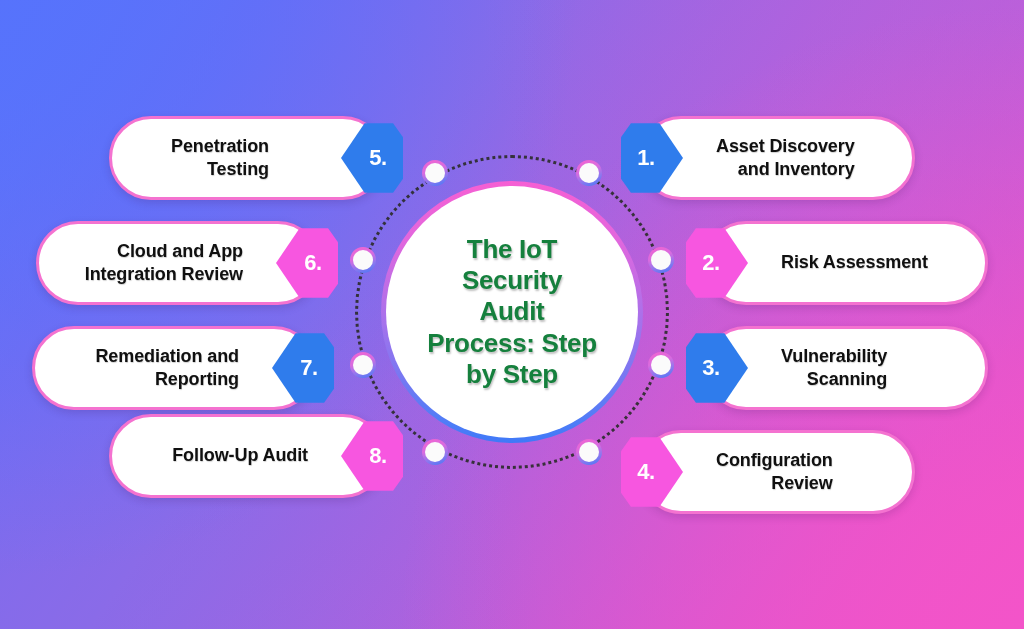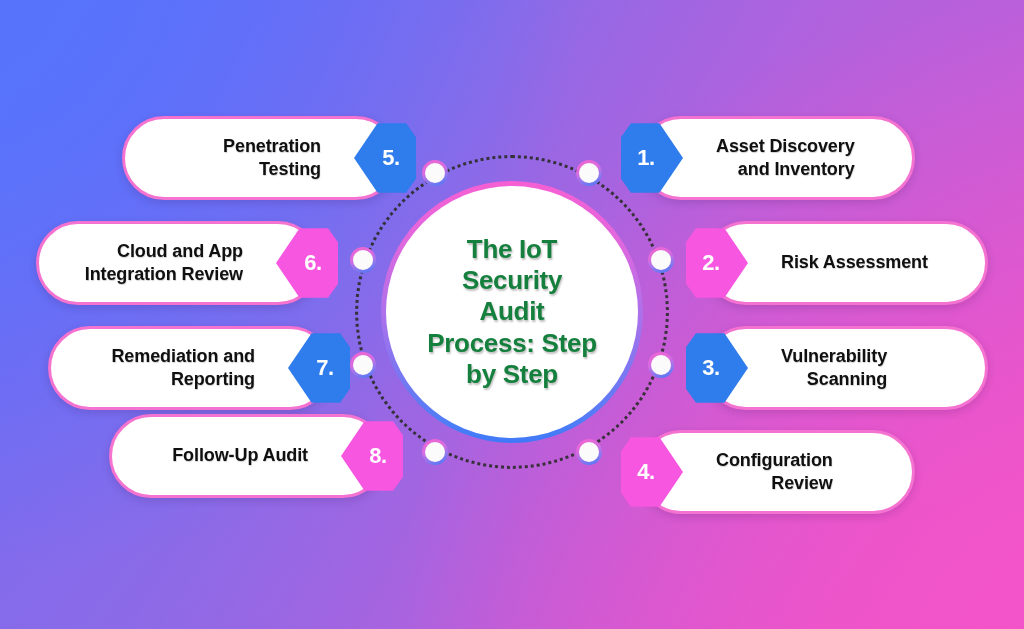--- a/index.html
+++ b/index.html
@@ -225,37 +225,37 @@
   </div>
 
   <div class="card right" style="left:639px; top:430px; width:276px;">
     <div class="badge point-right magenta">
       <span>4.</span>
     </div>
     <div class="card-label" style="margin-left:58px;">Configuration
 Review</div>
   </div>
 
-  <div class="card left" style="left:122px; top:116px; width:276px;">
+  <div class="card left" style="left:109px; top:116px; width:276px;justify-content:center;">
     <div class="card-label" style="margin-right:58px;">Penetration
 Testing</div>
     <div class="badge point-left blue">
       <span>5.</span>
     </div>
   </div>
 
   <div class="card left" style="left:36px; top:221px; width:284px;">
     <div class="card-label" style="margin-right:58px;">Cloud and App
 Integration Review</div>
     <div class="badge point-left magenta">
       <span>6.</span>
     </div>
   </div>
 
-  <div class="card left" style="left:48px; top:326px; width:284px;">
+  <div class="card left" style="left:32px; top:326px; width:284px;">
     <div class="card-label" style="margin-right:58px;">Remediation and
 Reporting</div>
     <div class="badge point-left blue">
       <span>7.</span>
     </div>
   </div>
 
   <div class="card left" style="left:109px; top:414px; width:276px;">
     <div class="card-label" style="margin-right:58px;">Follow-Up Audit</div>
     <div class="badge point-left magenta">

